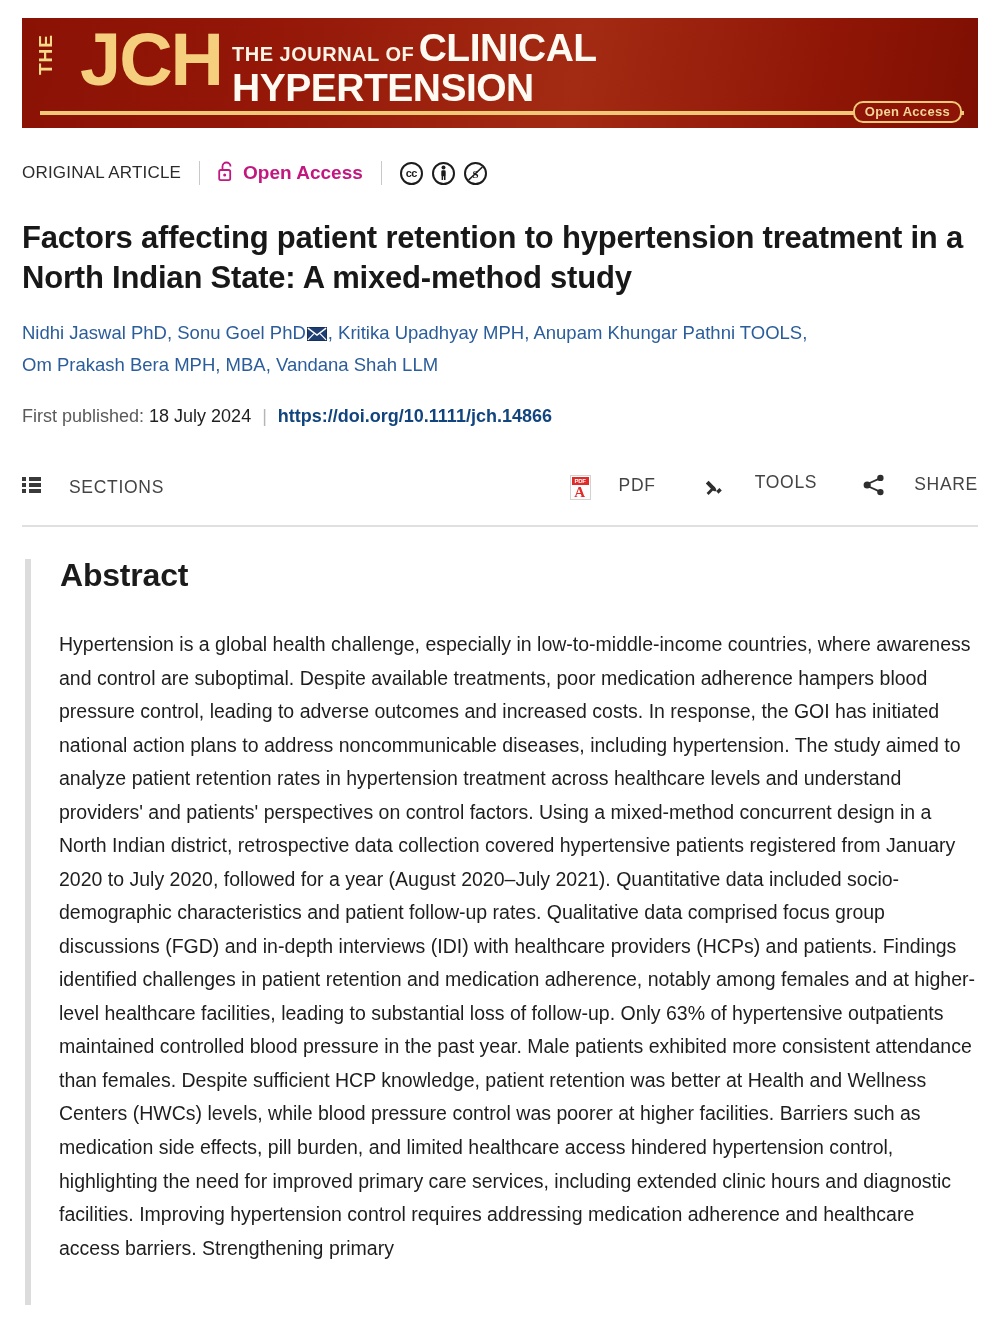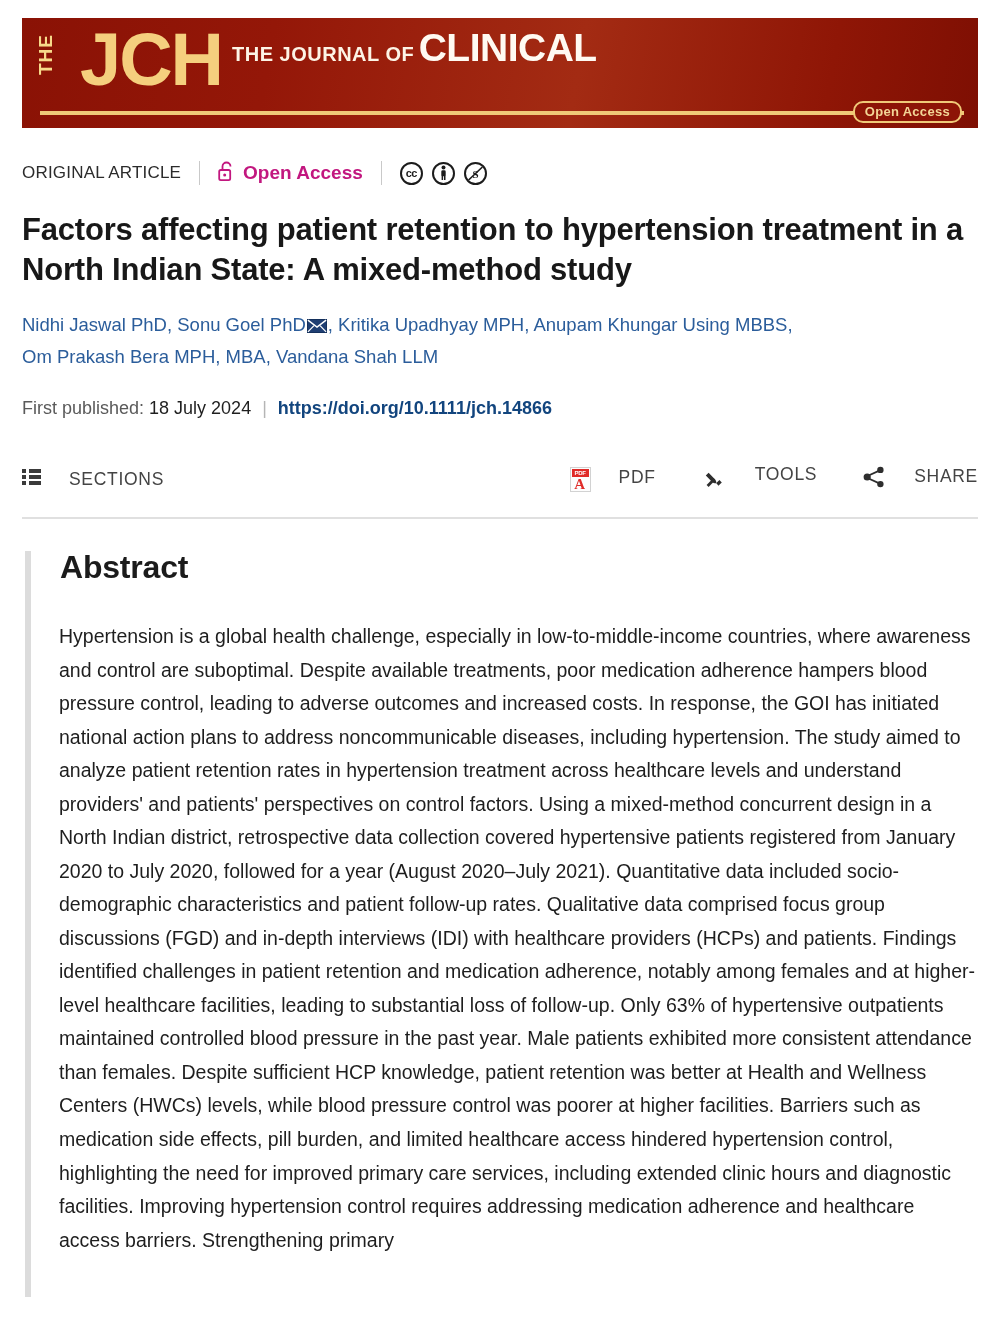--- a/index.html
+++ b/index.html
@@ -162,21 +162,21 @@
     color: #1c1c1c;
     line-height: 1;
   }
 
   
   .title {
     font-size: 31px;
     font-weight: bold;
     line-height: 1.28;
     color: #181818;
-    margin-top: 22px;
+    margin-top: 30px;
     letter-spacing: -0.2px;
     max-width: 960px;
   }
 
   
   .authors {
     margin-top: 20px;
     font-size: 18.5px;
     line-height: 1.62;
     color: #2b5d9b;
@@ -327,20 +327,21 @@
 <div class="banner-wrap">
   <div class="banner">
     <div class="banner-inner">
       <div class="the-vert">THE</div>
       <div class="jch">JCH</div>
       <div class="journal-block">
         <div>
           <span class="journal-of">THE JOURNAL OF</span>
           <span class="clinical">CLINICAL</span>
         </div>
+        <div class="hypertension">HYPERTENSION</div>
       </div>
     </div>
     <div class="banner-rule"></div>
     <div class="oa-pill">Open Access</div>
   </div>
 </div>
 
 <div class="content">
 
   <div class="meta-row">
@@ -378,21 +379,21 @@
     </div>
   </div>
 
   <h1 class="title">Factors affecting patient retention to hypertension treatment in a North Indian State: A mixed-method study</h1>
 
   <div class="authors">
     <span>Nidhi Jaswal PhD, Sonu Goel PhD</span><span class="envelope"><svg width="20" height="14" viewBox="0 0 20 14" xmlns="http://www.w3.org/2000/svg">
           <rect x="0.5" y="0.5" width="19" height="13" fill="#1f3f73" stroke="#14305c"></rect>
           <path d="M0.9 1.2 L10 8 L19.1 1.2" stroke="#ffffff" stroke-width="1.5" fill="none"></path>
           <path d="M0.9 12.9 L7 6.6 M19.1 12.9 L13 6.6" stroke="#ffffff" stroke-width="1.2" fill="none"></path>
-        </svg></span><span>, Kritika Upadhyay MPH, Anupam Khungar Using MBBS,</span>
+        </svg></span><span>, Kritika Upadhyay MPH, Anupam Khungar Pathni TOOLS,</span>
     <div>Om Prakash Bera MPH, MBA, Vandana Shah LLM</div>
   </div>
 
   <div class="pub-line">
     <span>First published:</span>
     <span class="pub-date">18 July 2024</span>
     <span class="pub-pipe">|</span>
     <span class="doi-link">https://doi.org/10.1111/jch.14866</span>
   </div>
 

